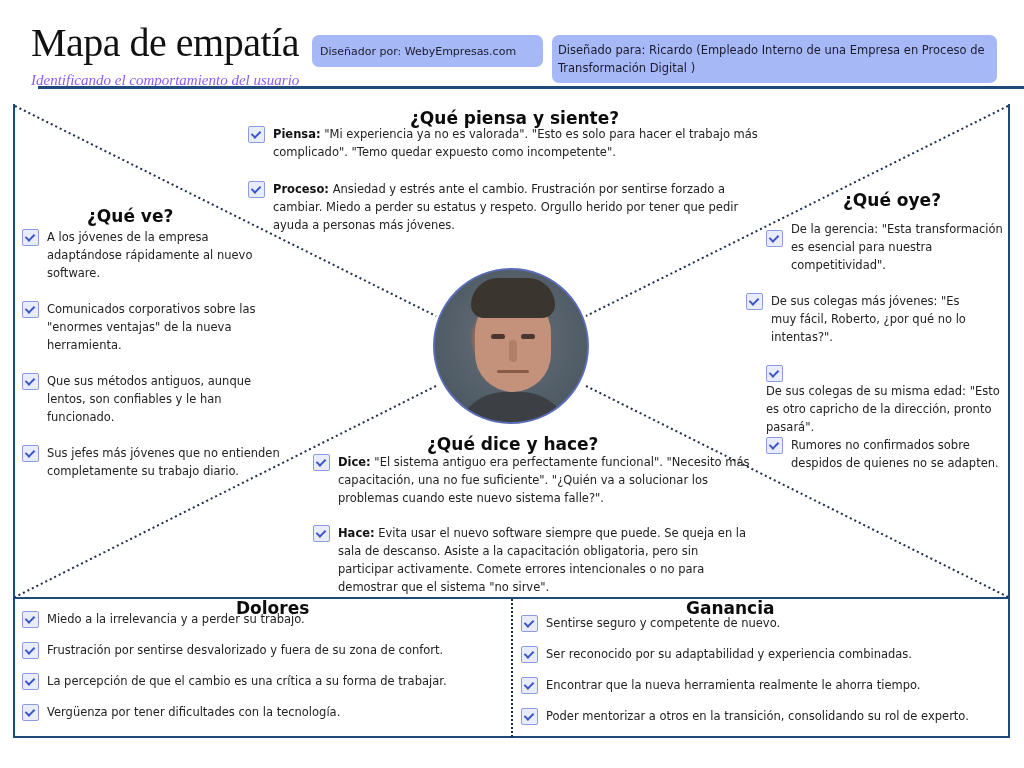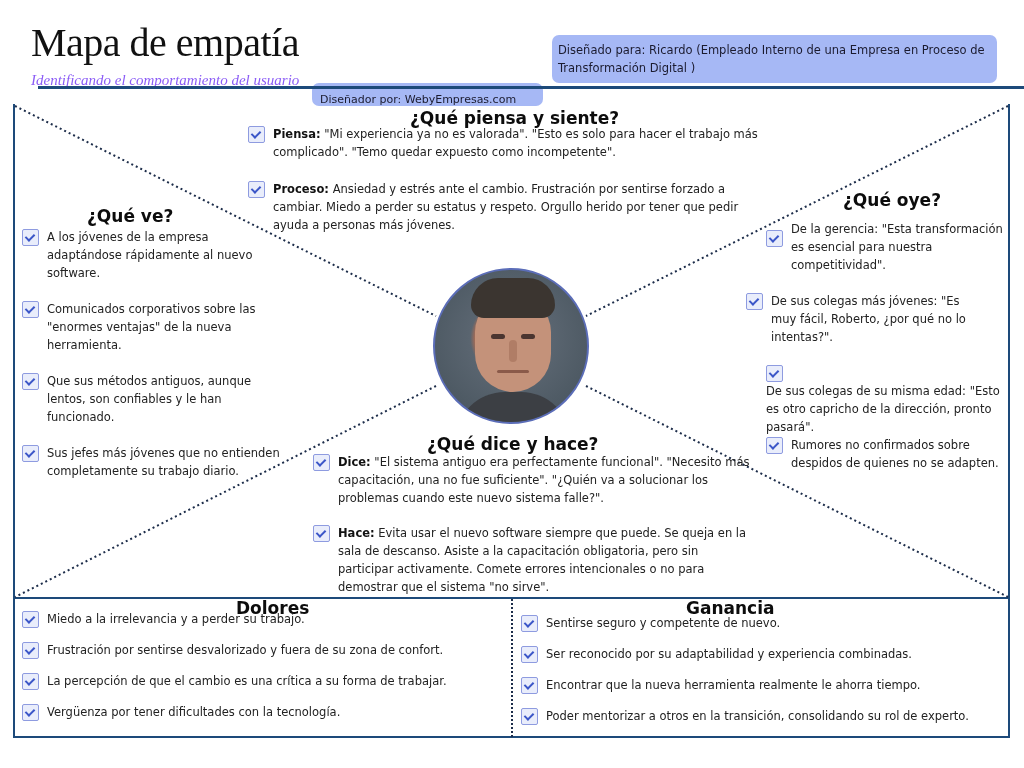--- a/index.html
+++ b/index.html
@@ -4,21 +4,21 @@
 <style>
   * { margin:0; padding:0; box-sizing:border-box; }
   html, body { width:1024px; height:768px; background:#ffffff; overflow:hidden; }
   body { position:relative; font-family:"DejaVu Sans", sans-serif; color:#1a1a1a; }
 
   .title { position:absolute; left:31px; top:20px; font-family:"Liberation Serif", "DejaVu Serif", serif; font-size:40px; line-height:46px; color:#111; letter-spacing:-0.5px; }
   .subtitle { position:absolute; left:31px; top:72px; font-family:"Liberation Serif", "DejaVu Serif", serif; font-style:italic; font-size:15px; color:#8b5cf6; }
   .header-rule { position:absolute; left:38px; top:86px; width:986px; height:3px; background:#1d4a7a; }
 
   .pill { position:absolute; background:#a6b8f5; border-radius:7px; font-family:"DejaVu Sans", sans-serif; color:#1b1b2f; }
-  .pill-designer { left:312px; top:35px; width:231px; height:23px; font-size:11px; padding:10px 0 0 8px;margin-top:48px; }
+  .pill-designer { left:312px; top:35px; width:231px; height:32px; font-size:11px; padding:10px 0 0 8px; }
   .pill-for { left:552px; top:35px; width:445px; height:48px; font-size:11.5px; line-height:18px; padding:6px 10px 0 6px; }
 
   .frame { position:absolute; left:13px; top:104px; width:997px; height:634px; border:2px solid #1d4a7a; border-top:none; }
   .mid-rule { position:absolute; left:13px; top:597px; width:997px; height:2px; background:#1d4a7a; }
   .bottom-divider { position:absolute; left:511px; top:599px; width:0; height:138px; border-left:2px dotted #1d2d4a; }
 
   svg.diag { position:absolute; left:0; top:0; width:1024px; height:768px; pointer-events:none; }
 
   .avatar { position:absolute; left:433px; top:268px; width:156px; height:156px; border-radius:50%; border:2px solid #5b6db8;
             background: radial-gradient(circle at 50% 45%, #c9957a 0, #b98168 22%, #a06b57 32%, #5a6570 36%, #4e5a64 70%, #3e4850 100%); overflow:hidden; }

